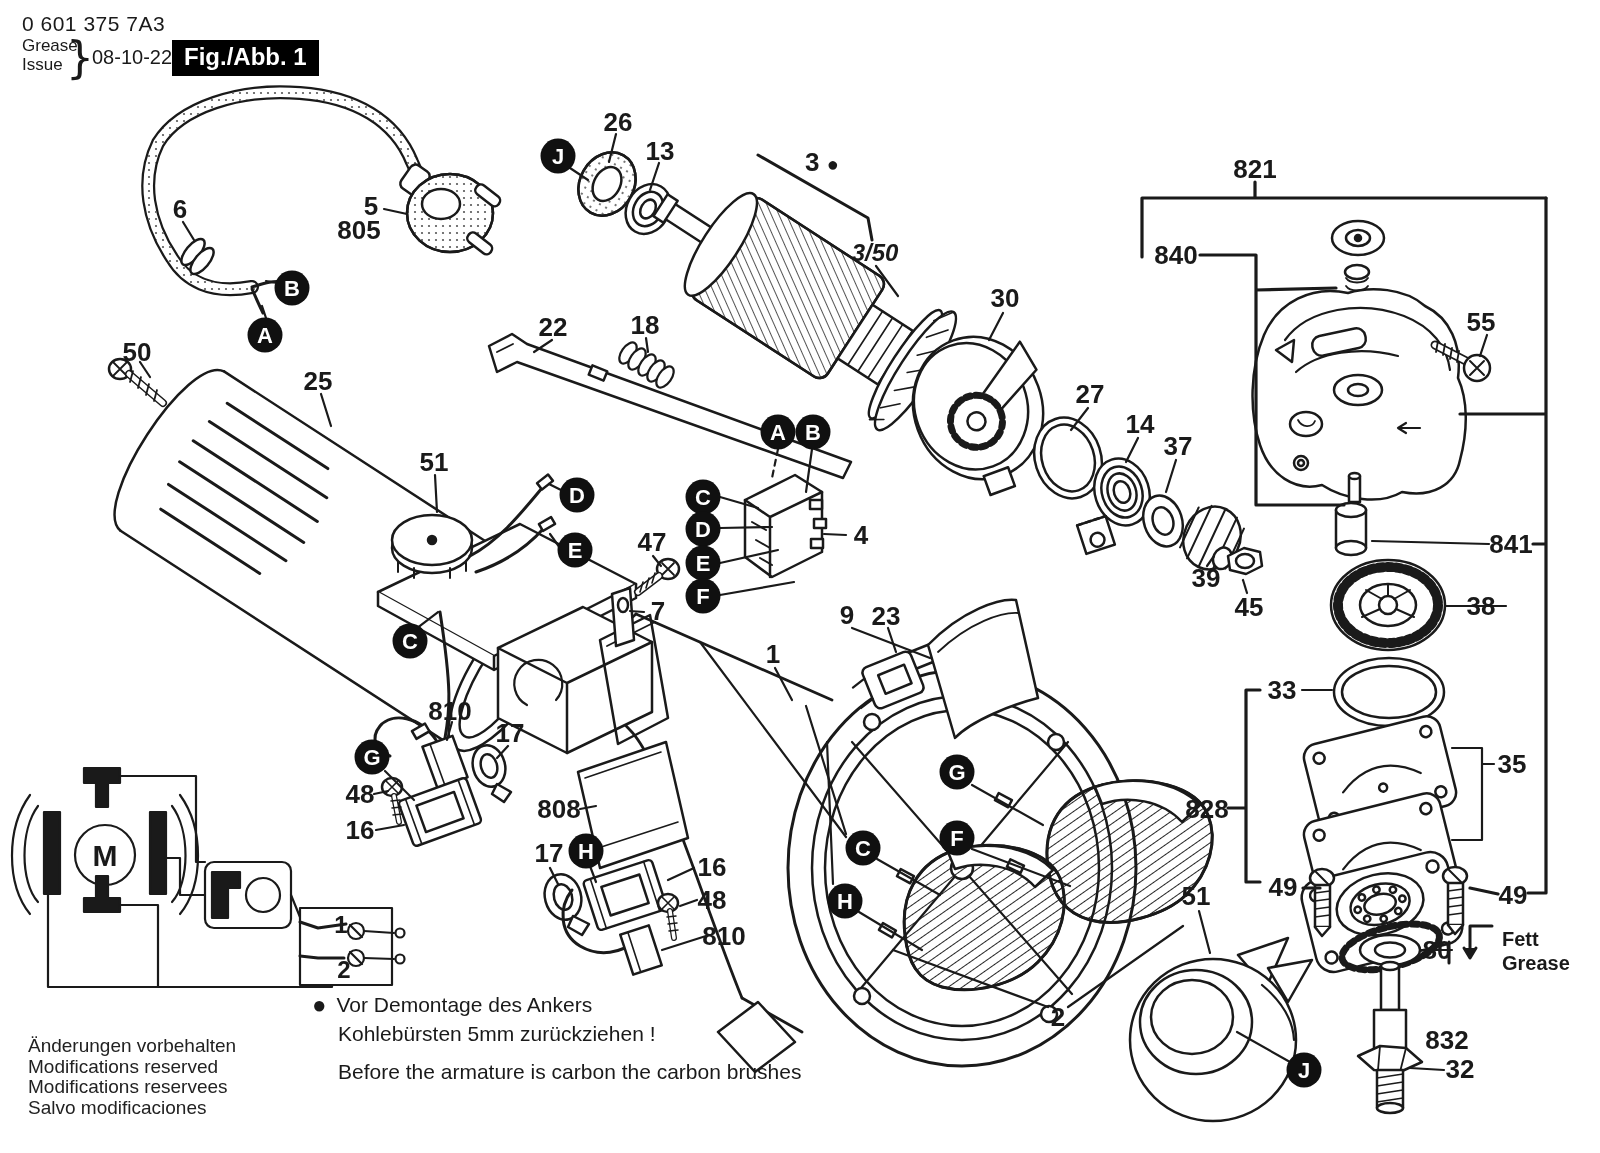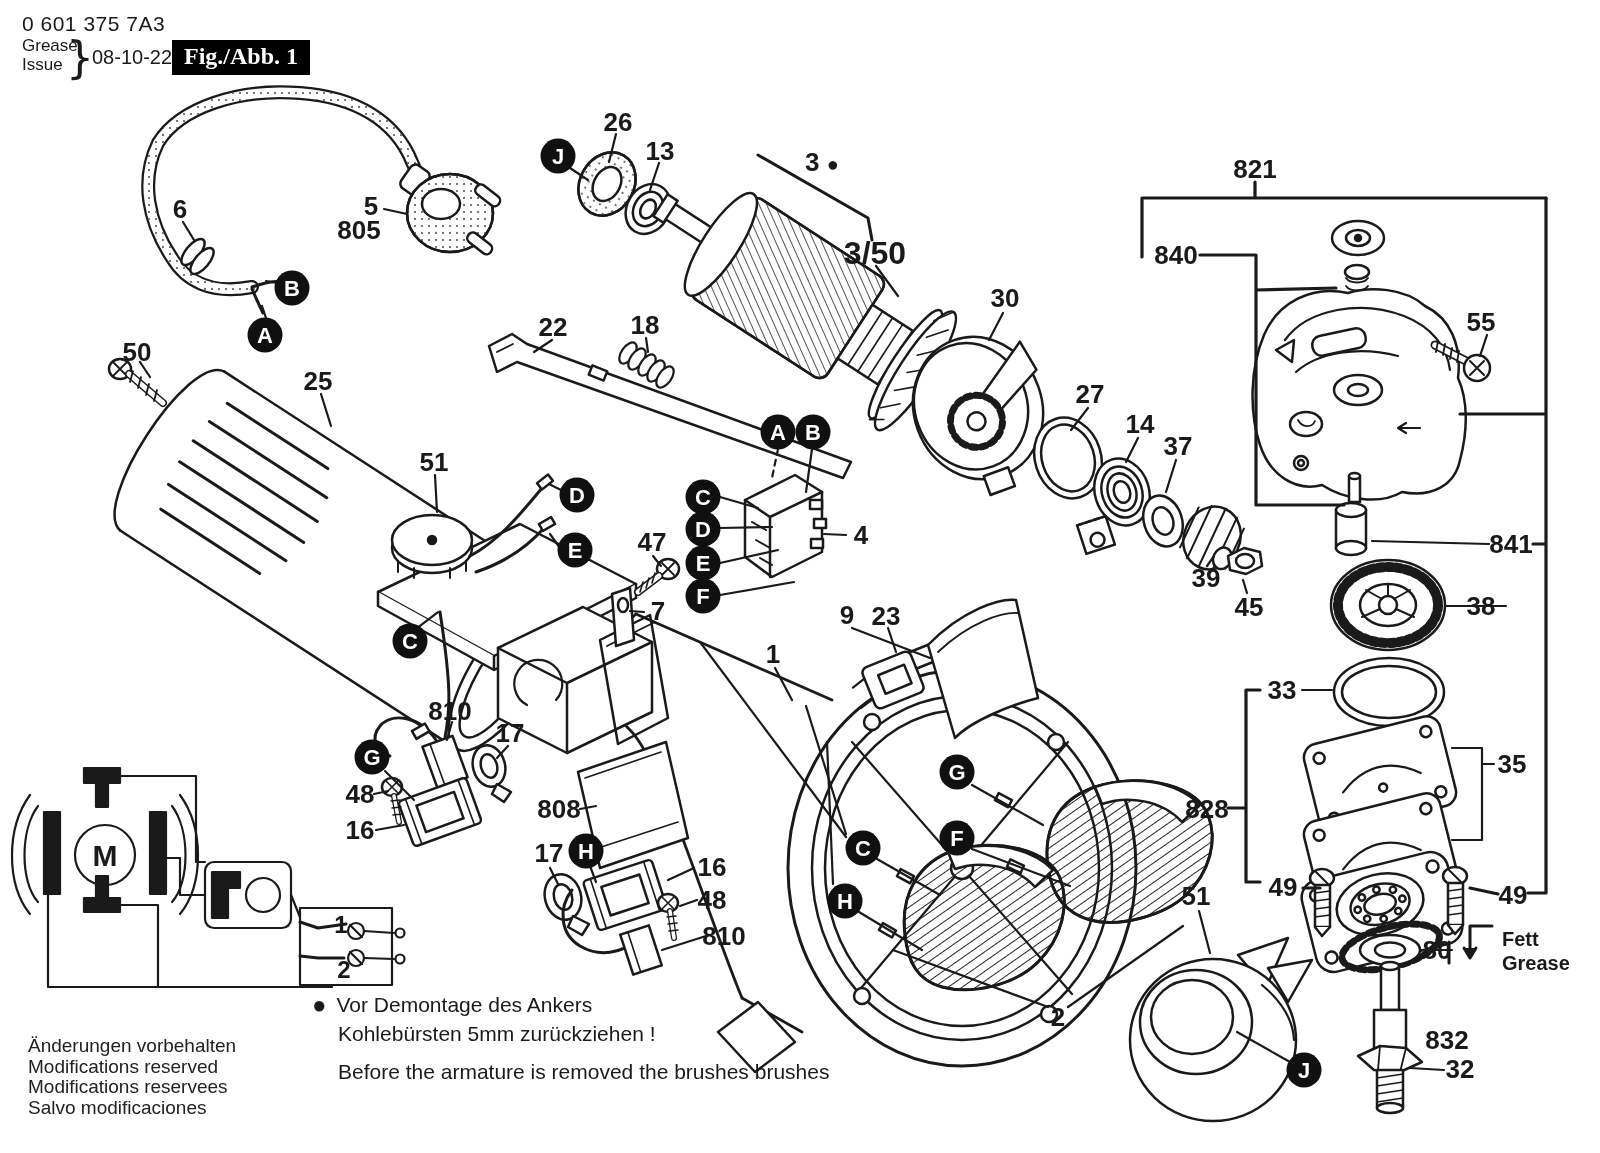--- a/index.html
+++ b/index.html
@@ -1,31 +1,31 @@
 <!DOCTYPE html>
 <html><head>
 <meta charset="utf-8">
 <style>
   html,body{margin:0;padding:0;background:#ffffff;}
   .page{position:relative;width:1600px;height:1153px;background:#fff;overflow:hidden;
         font-family:"Liberation Sans",sans-serif;color:#1a1a1a;}
   svg.art{position:absolute;left:0;top:0;}
   .lbl{position:absolute;transform:translate(-50%,-50%);font-weight:bold;font-size:26px;
        white-space:nowrap;line-height:1;}
-  .lbl.small{font-size:32px;}
+  .lbl.small{font-size:24px;font-style:italic;}
   .co{position:absolute;transform:translate(-50%,-50%);width:35px;height:35px;border-radius:50%;
       background:#101010;color:#fff;display:flex;align-items:center;justify-content:center;
       font-weight:bold;font-size:22px;line-height:1;}
   .hdr-num{position:absolute;left:22px;top:12px;font-size:21px;letter-spacing:.5px;}
   .standissue{position:absolute;left:22px;top:36px;font-size:17px;line-height:19px;}
   .brace{position:absolute;left:66px;top:32px;font-size:44px;font-weight:400;
          font-family:"DejaVu Sans",sans-serif;}
   .hdr-date{position:absolute;left:92px;top:46px;font-size:20px;}
   .badge{position:absolute;left:172px;top:40px;background:#000;color:#fff;font-weight:bold;
-         font-size:24px;padding:3px 12px 5px 12px;font-family:Liberation Serif, serif;}
+         font-size:24px;padding:3px 12px 5px 12px;}
   .title{position:absolute;left:810px;top:30px;transform:translate(-50%,-50%);
          font-weight:bold;font-size:32px;letter-spacing:.5px;}
   .mlabel{position:absolute;transform:translate(-50%,-50%);font-weight:bold;font-size:30px;}
   .circ-num{position:absolute;transform:translate(-50%,-50%);font-weight:bold;font-size:24px;}
   .note-row{position:absolute;left:312px;top:1005px;display:flex;align-items:center;gap:10px;
             font-size:21px;transform:translate(0,-50%);}
   .note-row .dot{font-size:24px;line-height:1;}
   .note{position:absolute;font-size:21px;transform:translate(0,-50%);white-space:nowrap;}
   .reserved{position:absolute;left:28px;top:1036px;font-size:19px;line-height:20.5px;color:#222;}
   .grease-lbl{position:absolute;transform:translate(0,-50%);font-size:20px;font-weight:bold;}
@@ -600,21 +600,21 @@
 
 <div class="mlabel" style="left:105px;top:856px">M</div>
 <div class="circ-num" style="left:341px;top:925px">1</div>
 <div class="circ-num" style="left:344px;top:970px">2</div>
 
 <div class="note-row">
   <span class="dot">●</span>
   <span>Vor Demontage des Ankers</span>
 </div>
 <div class="note" style="left:338px;top:1034px">Kohlebürsten 5mm zurückziehen !</div>
-<div class="note" style="left:338px;top:1072px">Before the armature is removed the brushes brushes</div>
+<div class="note" style="left:338px;top:1072px">Before the armature is carbon the carbon brushes</div>
 
 <div class="reserved">
   <div>Änderungen vorbehalten</div>
   <div>Modifications reserved</div>
   <div>Modifications reservees</div>
   <div>Salvo modificaciones</div>
 </div>
 
 </div>
 

